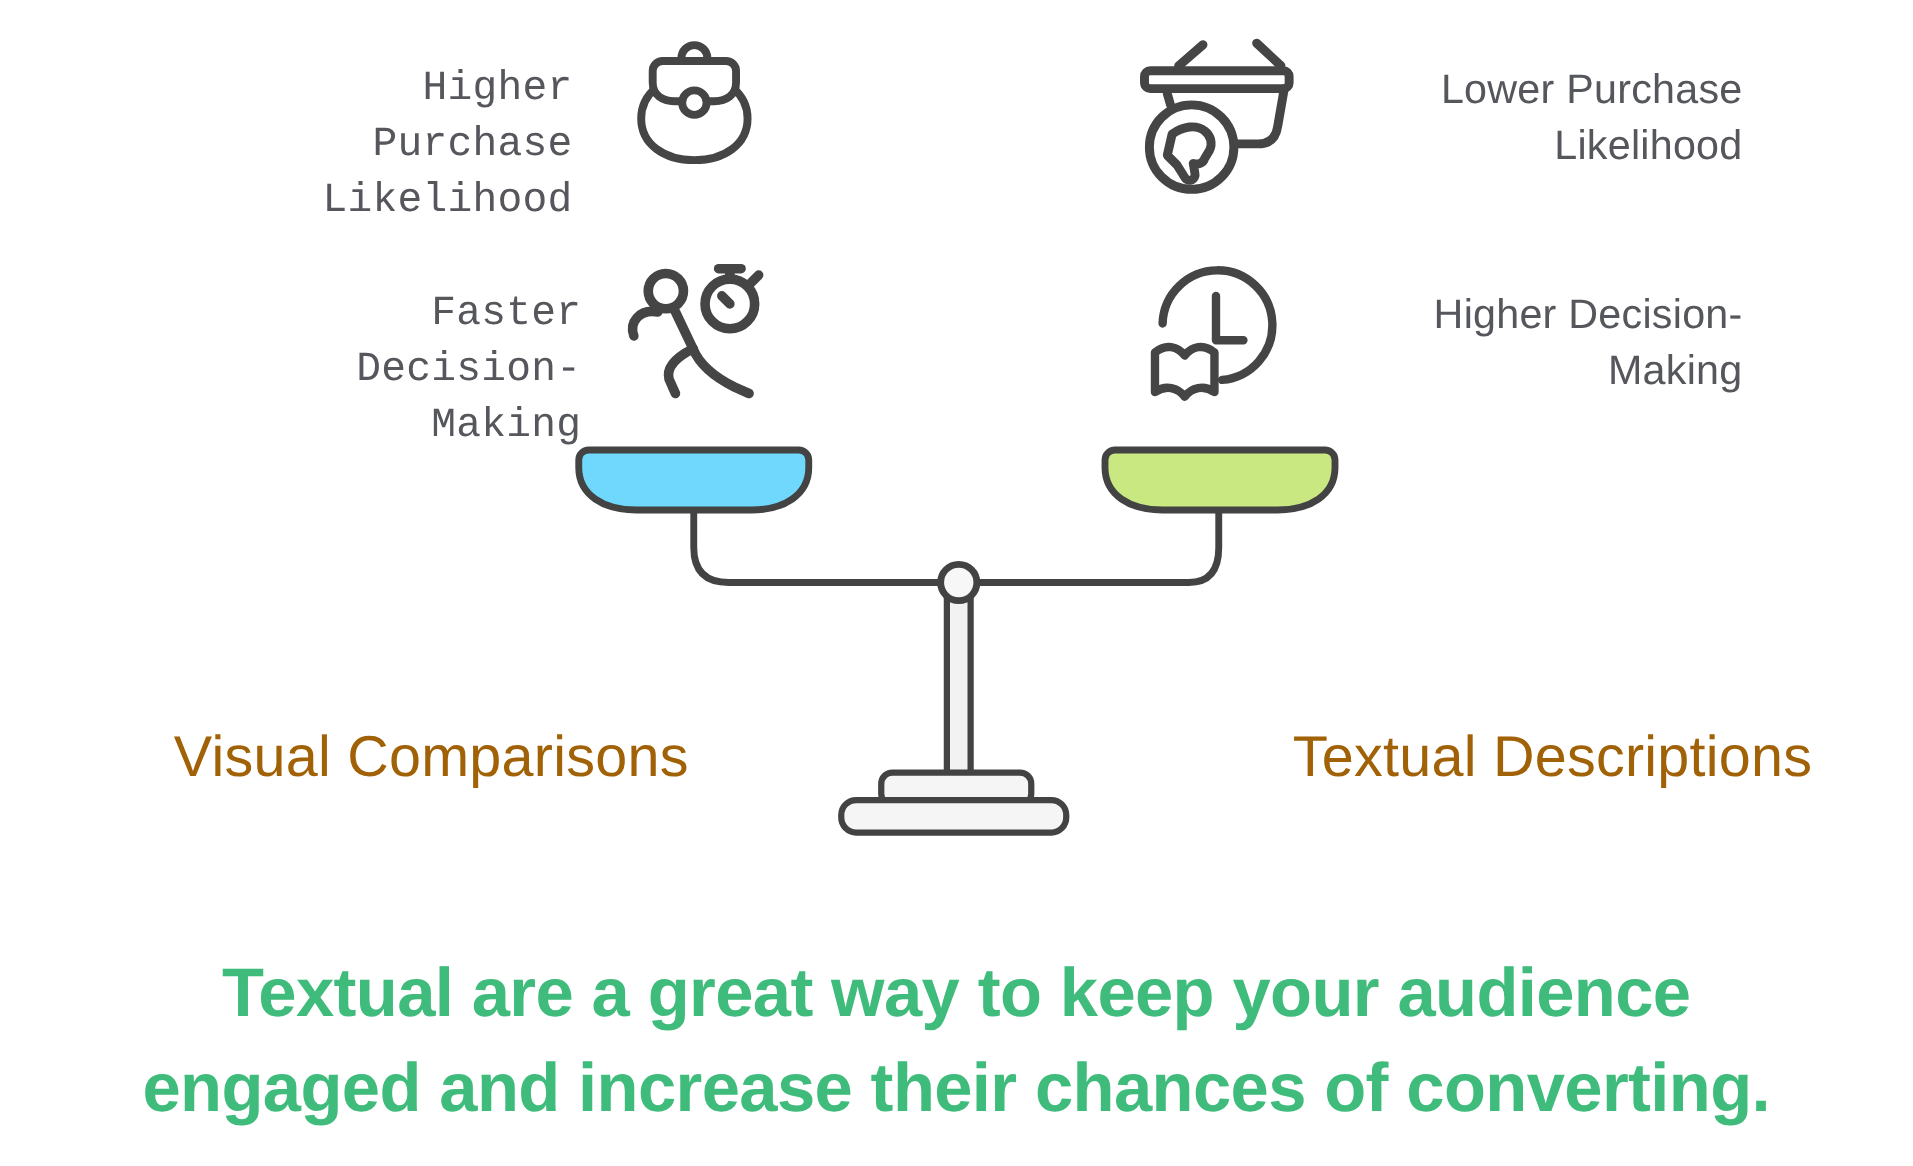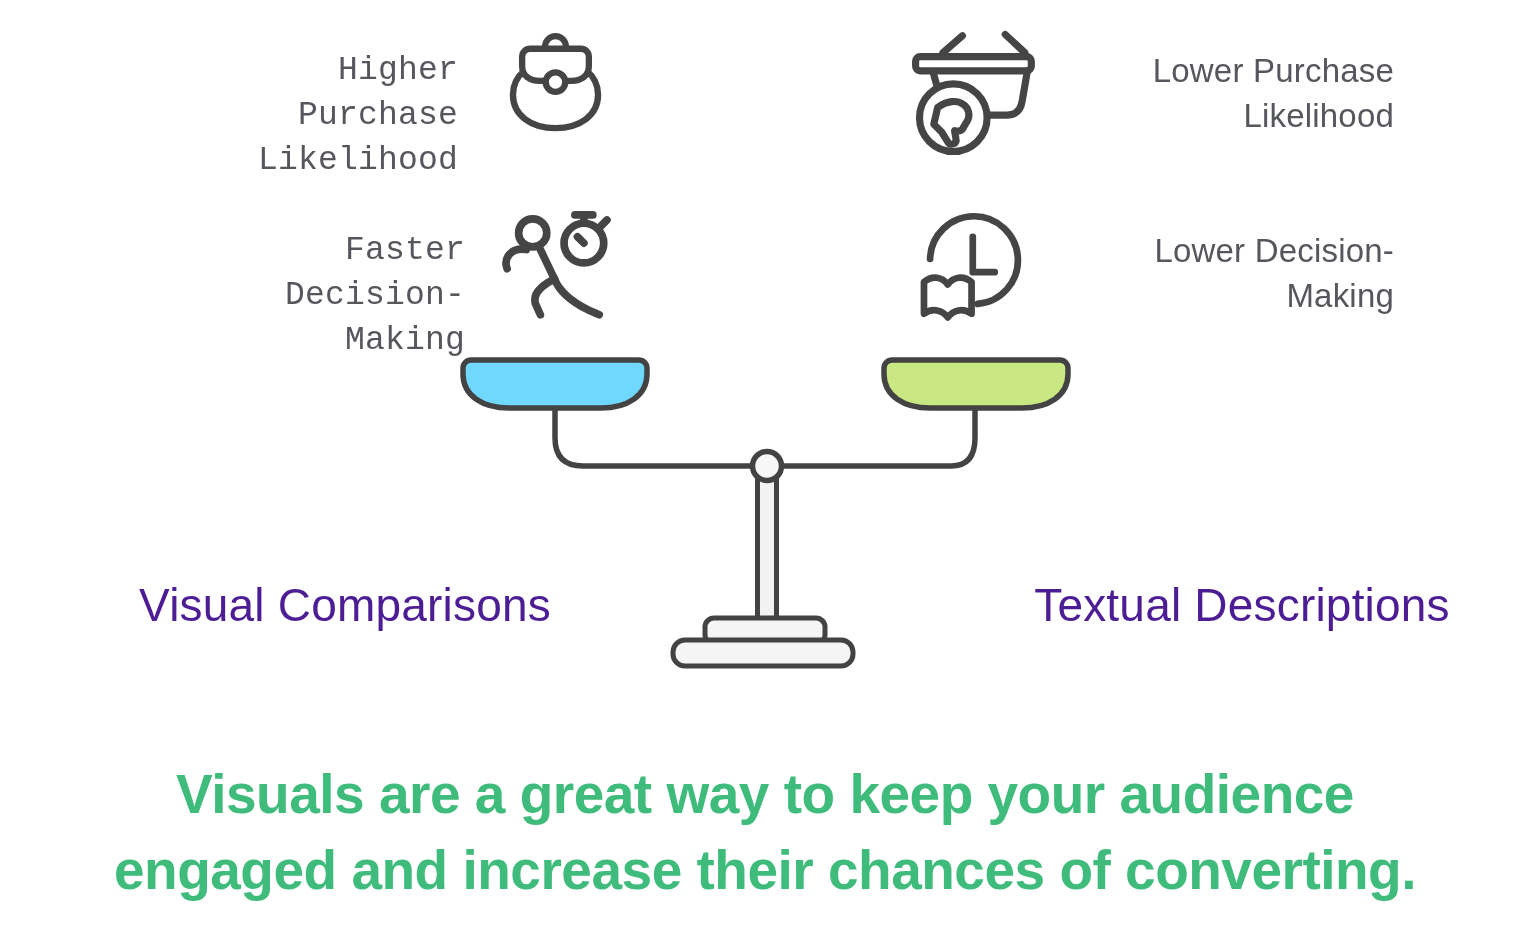--- a/index.html
+++ b/index.html
@@ -27,21 +27,21 @@
   
   .icon svg { display: block; width: 100%; height: 100%; }
   .ico { stroke: #454545; fill: none; stroke-linecap: round; stroke-linejoin: round; }
   .w55 { stroke-width: 5.5; }
   .w6  { stroke-width: 6; }
   .fillw { fill: #ffffff; }
 
   
   .side-title {
     font-size: 46px;
-    color: #4c1d95;
+    color: #a16207;
     text-align: center;
     letter-spacing: 0.2px;
     white-space: nowrap;
   }
 
   
   .caption {
     width: 100%;
     text-align: center;
     font-size: 55px;
@@ -101,21 +101,21 @@
   </div>
 
   <div class="abs icon" style="left:913px; top:208px; width:122px; height:126px;">
     <svg viewBox="0 0 100 100">
       <path class="ico w55" d="M14 40 A36 36 0 1 1 53 77"></path>
       <path class="ico w55" d="M49 22 V51 H67"></path>
       <path class="ico w55 fillw" d="M9 59 C16 53 24 55 28.5 61 C33 55 41 53 48 59 V85 C41 80 33 82 28.5 88 C24 82 16 80 9 85 Z"></path>
     </svg>
   </div>
 
-  <div class="abs item-label align-left" style="left:1070px; top:228px; width:300px;">Lower Decision-Making</div>
+  <div class="abs item-label align-left" style="left:1070px; top:228px; width:300px;">Higher Decision-Making</div>
 
   <div class="abs" style="left:440px; top:352px; width:660px; height:318px;">
     <svg viewBox="0 0 660 318" style="display:block; width:100%; height:100%;">
 
       <path d="M115 50 V86 Q115 114 143 114 H511 Q535 114 535 86 V50" fill="none" stroke="#434343" stroke-width="5.5" stroke-linecap="round"></path>
 
       <rect x="317.5" y="122" width="19" height="160" fill="#F2F2F2" stroke="#434343" stroke-width="5"></rect>
 
       <rect x="265" y="266" width="120" height="26" rx="9" fill="#F5F5F5" stroke="#434343" stroke-width="5"></rect>
       <rect x="233" y="288" width="180" height="26" rx="12" fill="#F5F5F5" stroke="#434343" stroke-width="5"></rect>
@@ -126,17 +126,17 @@
 
       <path d="M452 8 h168 a8 8 0 0 1 8 8 v6 c0 22 -20 34 -46 34 h-92 c-26 0 -46 -12 -46 -34 v-6 a8 8 0 0 1 8 -8 z" stroke="#434343" stroke-width="5.5" stroke-linejoin="round" fill="#C9E882"></path>
     </svg>
   </div>
 
   <div class="abs side-title" style="left:95px; top:578px; width:500px;">Visual Comparisons</div>
 
   <div class="abs side-title" style="left:992px; top:578px; width:500px;">Textual Descriptions</div>
 
   <div class="abs caption" style="left:0px; top:756px;">
-    <div>Visuals are a great way to keep your audience</div>
+    <div>Textual are a great way to keep your audience</div>
     <div>engaged and increase their chances of converting.</div>
   </div>
 
 </div>
 
 </body></html>

